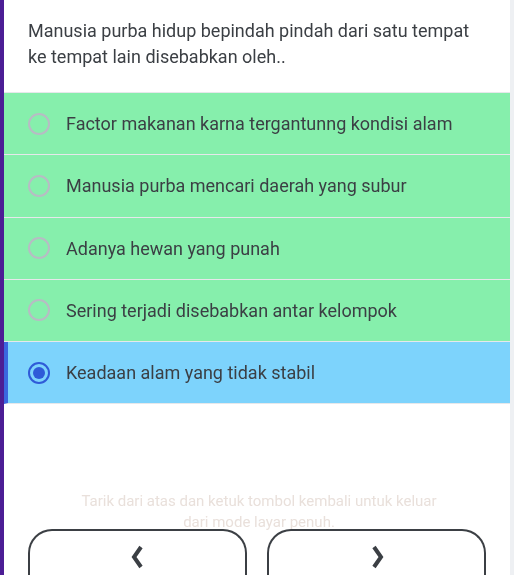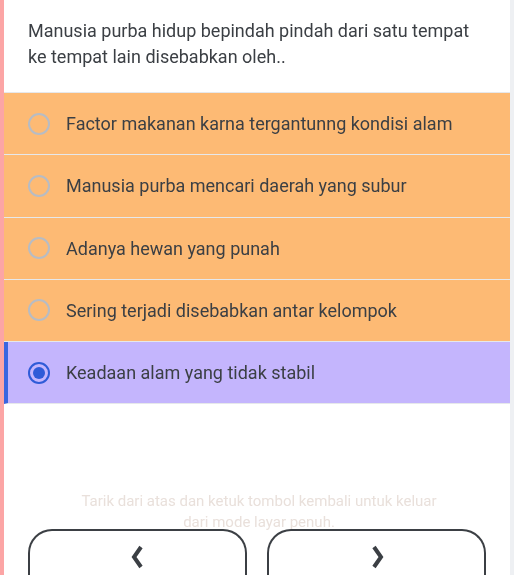--- a/index.html
+++ b/index.html
@@ -1,22 +1,22 @@
 <!DOCTYPE html>
 <html><head>
 <meta charset="utf-8">
 <style>
   * { box-sizing: border-box; margin: 0; padding: 0; }
   html, body { width: 514px; height: 575px; overflow: hidden; font-family: -apple-system, BlinkMacSystemFont, "Segoe UI", Roboto, Helvetica, Arial, sans-serif; background: #fff; }
-  .container { width: 514px; height: 575px; position: relative; background: #fff; border-left: 4px solid #fca5a5; border-right: 4px solid #eef0f3; }
+  .container { width: 514px; height: 575px; position: relative; background: #fff; border-left: 4px solid #4c1d95; border-right: 4px solid #eef0f3; }
   .question-area { padding: 18px 24px 22px 24px; }
   .question-text { font-size: 18px; line-height: 1.45; color: #3b3f44; font-weight: 400; }
   .options { border-top: 1px solid #e6e8eb; }
-  .option { display: flex; align-items: center; padding: 18px 24px 18px 24px; border-bottom: 1px solid #e6e8eb; background: #fdba74; cursor: pointer; }
-  .option.selected { background: #c4b5fd; border-left: 4px solid #3a66e0; padding-left: 20px; }
+  .option { display: flex; align-items: center; padding: 18px 24px 18px 24px; border-bottom: 1px solid #e6e8eb; background: #86efac; cursor: pointer; }
+  .option.selected { background: #7dd3fc; border-left: 4px solid #3a66e0; padding-left: 20px; }
   .radio { width: 22px; height: 22px; flex: 0 0 22px; border: 2px solid #b7bcc4; border-radius: 50%; margin-right: 16px; position: relative; }
   .option.selected .radio { border-color: #2f5bd8; }
   .option.selected .radio::after { content: ""; position: absolute; top: 50%; left: 50%; width: 12px; height: 12px; background: #2f5bd8; border-radius: 50%; transform: translate(-50%, -50%); }
   .option-label { font-size: 18px; line-height: 1.4; color: #3b3f44; }
   .hint { position: absolute; left: 4px; right: 0; bottom: 42px; text-align: center; font-size: 15px; line-height: 1.4; color: #e9e0db; padding: 0 60px; }
   .nav { position: absolute; left: 0; right: 0; bottom: 0; display: flex; gap: 20px; padding: 0 24px; }
   .nav-btn { flex: 1; height: 46px; border: 2px solid #3b3f44; border-bottom: none; border-radius: 24px 24px 0 0 / 24px 24px 0 0; background: #fff; display: flex; align-items: center; justify-content: center; cursor: pointer; overflow: hidden; }
   .nav-btn-inner { transform: translateY(6px); font-size: 28px; font-weight: 700; color: #3b3f44; line-height: 1; }
   .arrow-svg { width: 18px; height: 26px; }
 </style>

